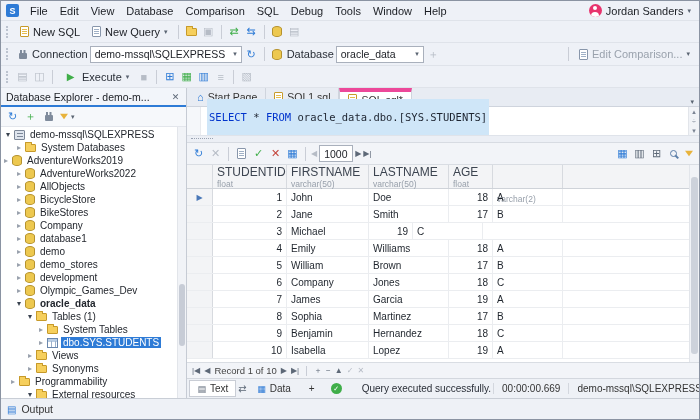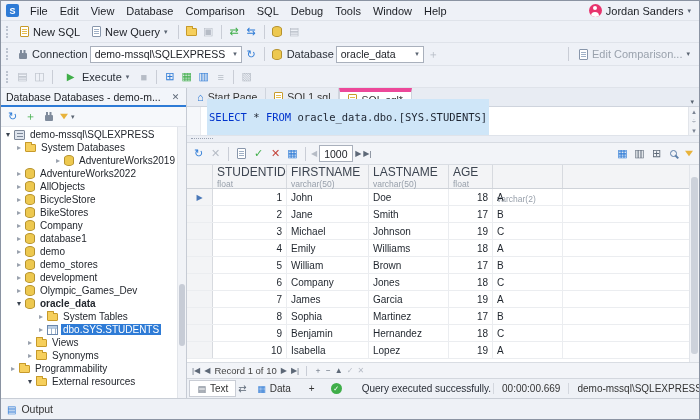--- a/index.html
+++ b/index.html
@@ -211,21 +211,21 @@
     <span class="icon blue">▥</span>
     <span class="icon dis">≡</span>
     <span class="sep"></span>
     <span class="icon dis">▧</span>
   </div>
 
   <div class="main">
 
     <div class="sidebar">
       <div class="sidebar-header">
-        <span class="sidebar-title">Database Databases - demo-m...</span>
+        <span class="sidebar-title">Database Explorer - demo-m...</span>
         <span class="icon" style="width:11px;font-size:9px">✕</span>
       </div>
       <div class="sidebar-toolbar">
         <span class="icon blue">↻</span>
         <span class="icon green">＋</span>
         <span class="icon">
             <span class="ic-plug"></span>
           </span>
         <span class="icon" style="width:9px">
             <span class="i-funnel" style="transform:scale(.8)"></span>
@@ -237,21 +237,21 @@
             <div class="tree-row" style="padding-left: 2px;">
               <span class="expander open"></span>
               <span class="ic ic-server"></span>
               <span class="tree-label">demo-mssql\SQLEXPRESS</span>
             </div>
             <div class="tree-row" style="padding-left: 13px;">
               <span class="expander closed"></span>
               <span class="ic ic-folder"></span>
               <span class="tree-label">System Databases</span>
             </div>
-            <div class="tree-row" style="padding-left: 13px; justify-content: flex-end;">
+            <div class="tree-row" style="">
               <span class="expander closed"></span>
               <span class="ic ic-db"></span>
               <span class="tree-label">AdventureWorks2019</span>
             </div>
             <div class="tree-row" style="padding-left: 13px;">
               <span class="expander closed"></span>
               <span class="ic ic-db"></span>
               <span class="tree-label">AdventureWorks2022</span>
             </div>
             <div class="tree-row" style="padding-left: 13px;">
@@ -296,20 +296,25 @@
             </div>
             <div class="tree-row" style="padding-left: 13px;">
               <span class="expander closed"></span>
               <span class="ic ic-db"></span>
               <span class="tree-label">Olympic_Games_Dev</span>
             </div>
             <div class="tree-row" style="padding-left: 13px;">
               <span class="expander open"></span>
               <span class="ic ic-db"></span>
               <span class="tree-label bold">oracle_data</span>
+            </div>
+            <div class="tree-row" style="padding-left: 24px;">
+              <span class="expander open"></span>
+              <span class="ic ic-folder"></span>
+              <span class="tree-label">Tables (1)</span>
             </div>
             <div class="tree-row" style="padding-left: 35px;">
               <span class="expander closed"></span>
               <span class="ic ic-folder"></span>
               <span class="tree-label">System Tables</span>
             </div>
             <div class="tree-row selected" style="padding-left: 35px;">
               <span class="expander closed"></span>
               <span class="ic ic-table"></span>
               <span class="tree-label">dbo.SYS.STUDENTS</span>
@@ -448,21 +453,20 @@
               <div class="g-cell" style="width: 74px; justify-content: flex-end;">2</div>
               <div class="g-cell" style="width: 82px; justify-content: flex-start;">Jane</div>
               <div class="g-cell" style="width: 80px; justify-content: flex-start;">Smith</div>
               <div class="g-cell" style="width: 44px; justify-content: flex-end;">17</div>
               <div class="g-cell" style="width: 70px; justify-content: flex-start;">B</div>
             </div>
             <div class="grid-row">
               <div class="g-cell rowhead"></div>
               <div class="g-cell" style="width: 74px; justify-content: flex-end;">3</div>
               <div class="g-cell" style="width: 82px; justify-content: flex-start;">Michael</div>
-              <div class="g-cell" style="width: 80px; justify-content: flex-start;">Johnson</div>
               <div class="g-cell" style="width: 44px; justify-content: flex-end;">19</div>
               <div class="g-cell" style="width: 70px; justify-content: flex-start;">C</div>
             </div>
             <div class="grid-row">
               <div class="g-cell rowhead"></div>
               <div class="g-cell" style="width: 74px; justify-content: flex-end;">4</div>
               <div class="g-cell" style="width: 82px; justify-content: flex-start;">Emily</div>
               <div class="g-cell" style="width: 80px; justify-content: flex-start;">Williams</div>
               <div class="g-cell" style="width: 44px; justify-content: flex-end;">18</div>
               <div class="g-cell" style="width: 70px; justify-content: flex-start;">A</div>

